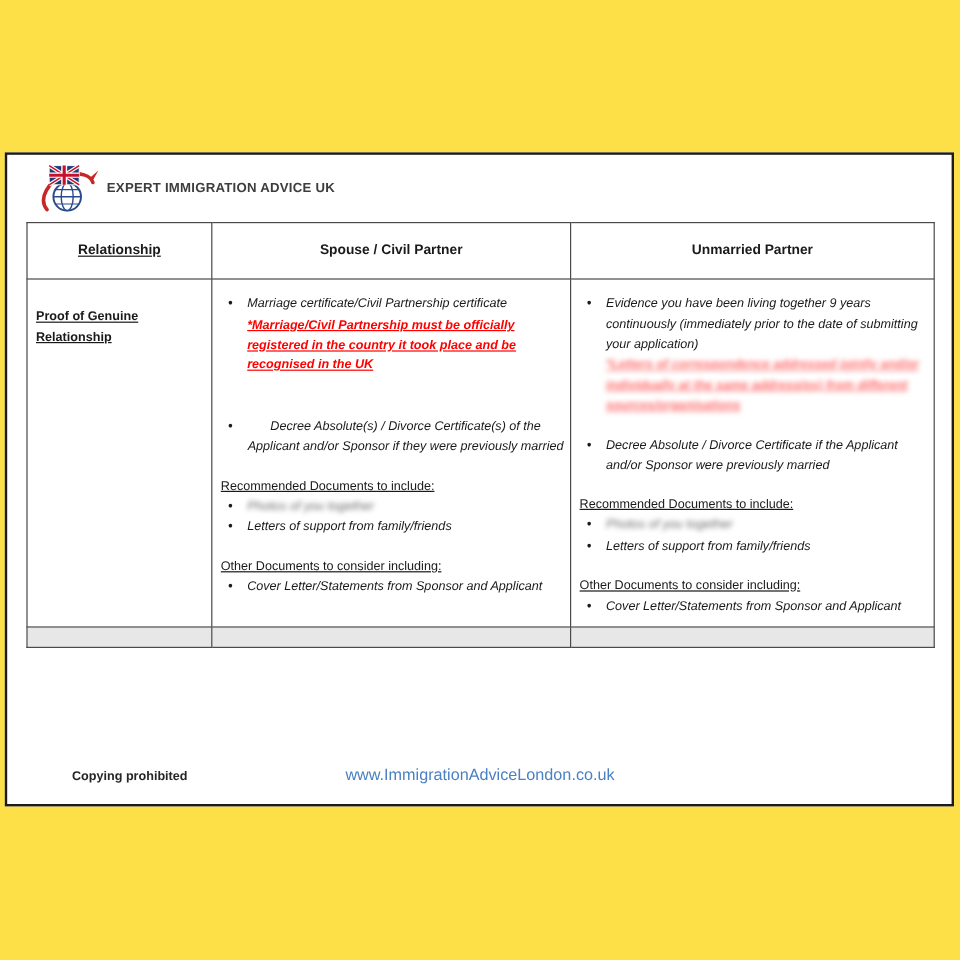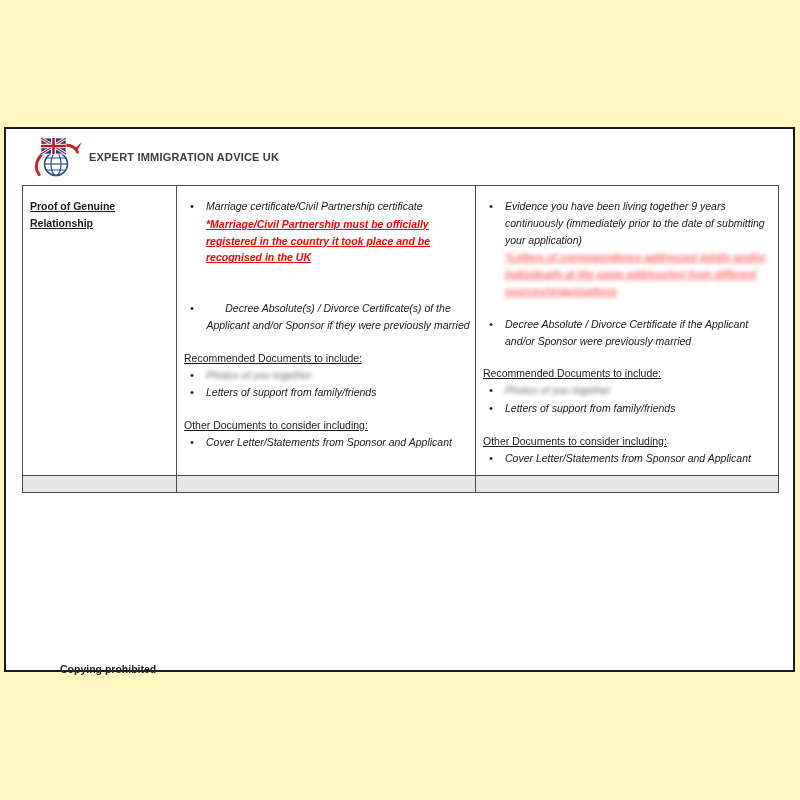--- a/index.html
+++ b/index.html
@@ -1,49 +1,49 @@
 <!DOCTYPE html>
 <html><head>
 <meta charset="utf-8">
 <style>
   * { margin:0; padding:0; box-sizing:border-box; }
   html,body { width:800px; height:800px; background:#ffffff; font-family:"Liberation Sans", sans-serif; color:#1a1a1a; }
-  .canvas { position:relative; width:800px; height:800px; background:#fef9c3; overflow:hidden; }
+  .canvas { position:relative; width:800px; height:800px; background:#fde047; overflow:hidden; }
 
   
   .page-frame { position:absolute; left:4px; top:127px; width:791px; height:545px; border:2px solid #1c1c1c; background:#fff; }
 
   
   .brand { position:absolute; left:33px; top:136px; display:flex; align-items:center; gap:6px; }
   .brand-logo { width:50px; height:44px; flex:0 0 auto; }
   .brand-text { font-size:11px; font-weight:600; color:#3d3d3d; line-height:1.45; letter-spacing:0.2px; }
 
   
   table.doc-table { position:absolute; left:22px; top:185px; width:756px; border-collapse:collapse; table-layout:fixed; }
   table.doc-table td, table.doc-table th { border:1.5px solid #4a4a4a; vertical-align:top; }
   .col1 { width:154px; } .col2 { width:299px; } .col3 { width:303px; }
   tr.header-row th { height:47px; vertical-align:middle; text-align:center; font-size:11.5px; font-weight:bold; color:#1a1a1a; }
   tr.header-row th.u span { text-decoration:underline; }
   tr.content-row td { height:255px; padding:12px 5px 8px 5px; font-size:10.5px; line-height:1.6; }
   tr.gray-row td { height:17px; background:#e7e7e7; padding:0; }
 
-  .row-label { font-weight:bold; text-decoration:underline; font-size:10.5px; padding-left:2px; }
+  .row-label { font-weight:bold; text-decoration:underline; font-size:10.5px; padding-left:2px;margin-top:11px; }
 
   .bullet { position:relative; padding-left:24px; margin-bottom:1px;font-style:italic; }
   .bullet::before { content:"•"; position:absolute; left:8px; top:0; font-size:11px; color:#1a1a1a; }
   .note-red { color:#ff0000; font-weight:bold; font-style:italic; padding-left:24px;text-decoration:underline; }
   .blur-red { color:#ff6a6a; filter:blur(2.1px); }
   .blur-gray span { color:#6e6e6e; filter:blur(2.2px); }
   .sec-heading { font-weight:normal; text-decoration:underline; padding-left:2px; }
 
   .gap-lg { margin-top:34px;text-align:center; }
   .gap-md { margin-top:16px; }
 
   
-  .footer-left { position:absolute; left:60px; top:641px; font-size:10.5px; font-weight:bold; color:#262626;margin-top:22px; }
+  .footer-left { position:absolute; left:60px; top:641px; font-size:10.5px; font-weight:bold; color:#262626; }
   .footer-link { position:absolute; left:0; top:638px; width:800px; text-align:center; font-size:13.5px; color:#4a80c4; text-decoration:none; cursor:pointer; }
 </style>
 </head>
 <body>
 
 <div class="canvas">
 
   <div class="page-frame"></div>
 
   <div class="brand">
@@ -76,20 +76,25 @@
     </div>
   </div>
 
   <table class="doc-table">
     <colgroup>
         <col class="col1">
         <col class="col2">
         <col class="col3">
       </colgroup>
     <tbody>
+        <tr class="header-row">
+      <th class="u"><span>Relationship</span></th>
+      <th><span>Spouse / Civil Partner</span></th>
+      <th><span>Unmarried Partner</span></th>
+    </tr>
     <tr class="content-row">
       <td>
         <div class="row-label">Proof of Genuine Relationship</div>
       </td>
       <td>
         <div class="bullet">Marriage certificate/Civil Partnership certificate</div>
         <div class="note-red">*Marriage/Civil Partnership must be officially registered in the country it took place and be recognised in the UK</div>
         <div class="bullet gap-lg">Decree Absolute(s) / Divorce Certificate(s) of the Applicant and/or Sponsor if they were previously married</div>
         <div class="sec-heading gap-md">Recommended Documents to include:</div>
         <div class="bullet blur-gray"><span>Photos of you together</span></div>
@@ -109,15 +114,16 @@
       </td>
     </tr>
     <tr class="gray-row">
       <td></td>
       <td></td>
       <td></td>
     </tr>
   </tbody>
     </table>
 
+  <div class="footer-link">www.ImmigrationAdviceLondon.co.uk</div>
   <div class="footer-left">Copying prohibited</div>
 
 </div>
 
 </body></html>

